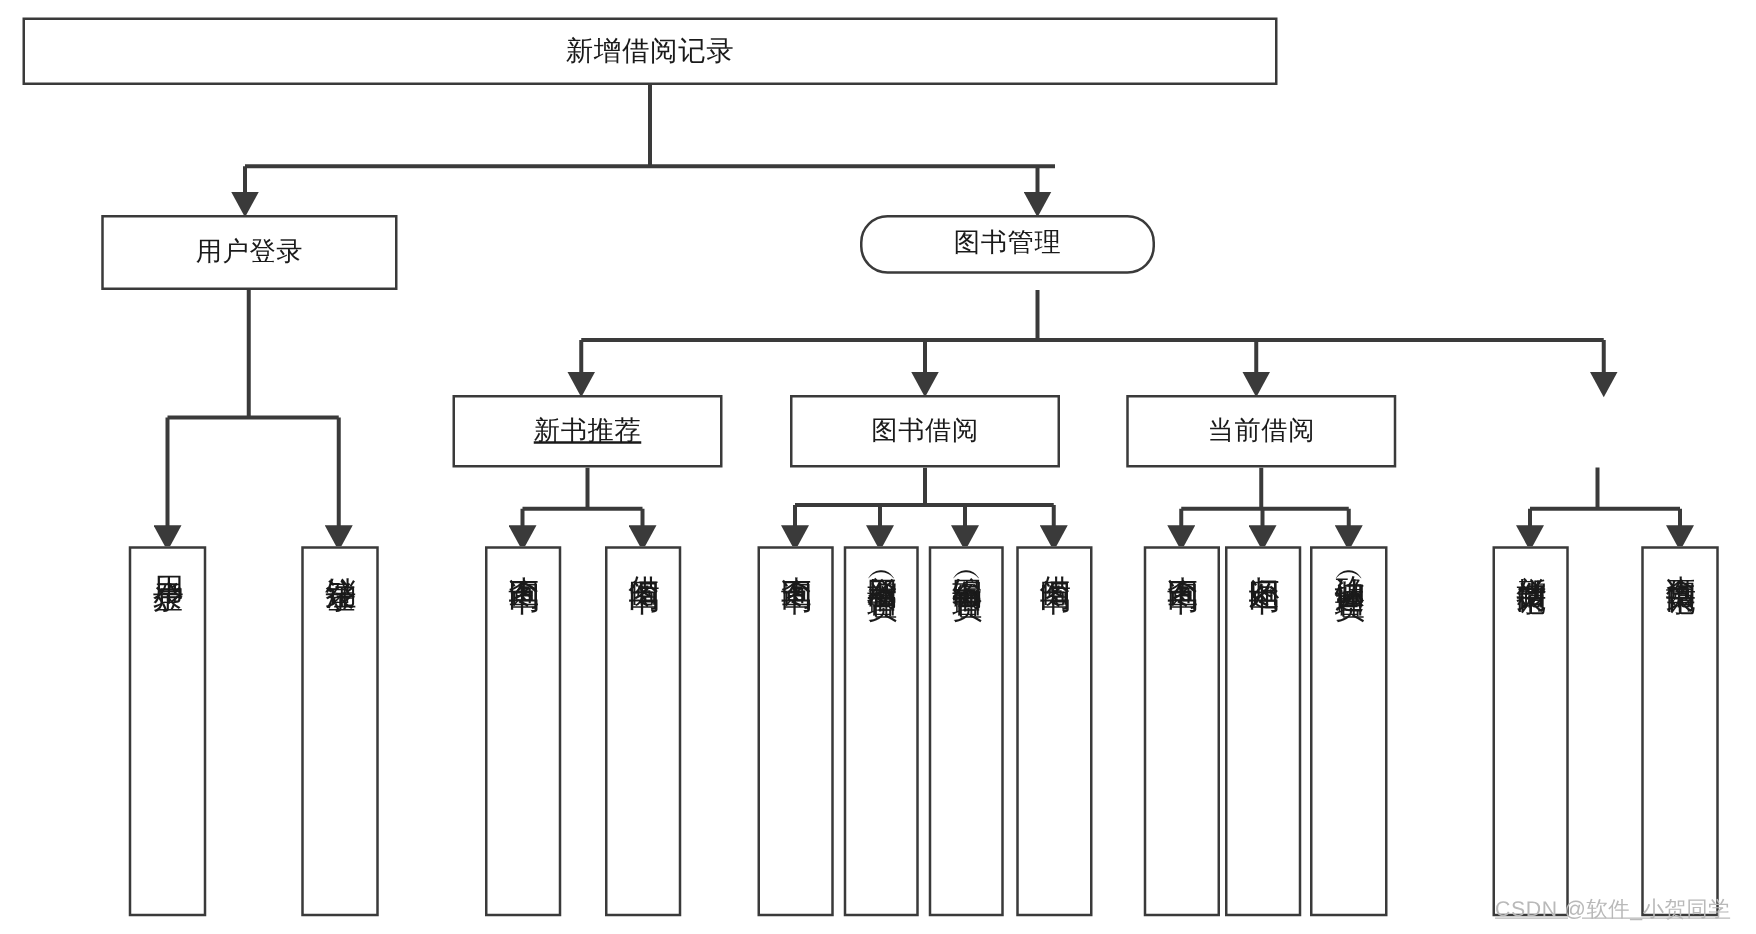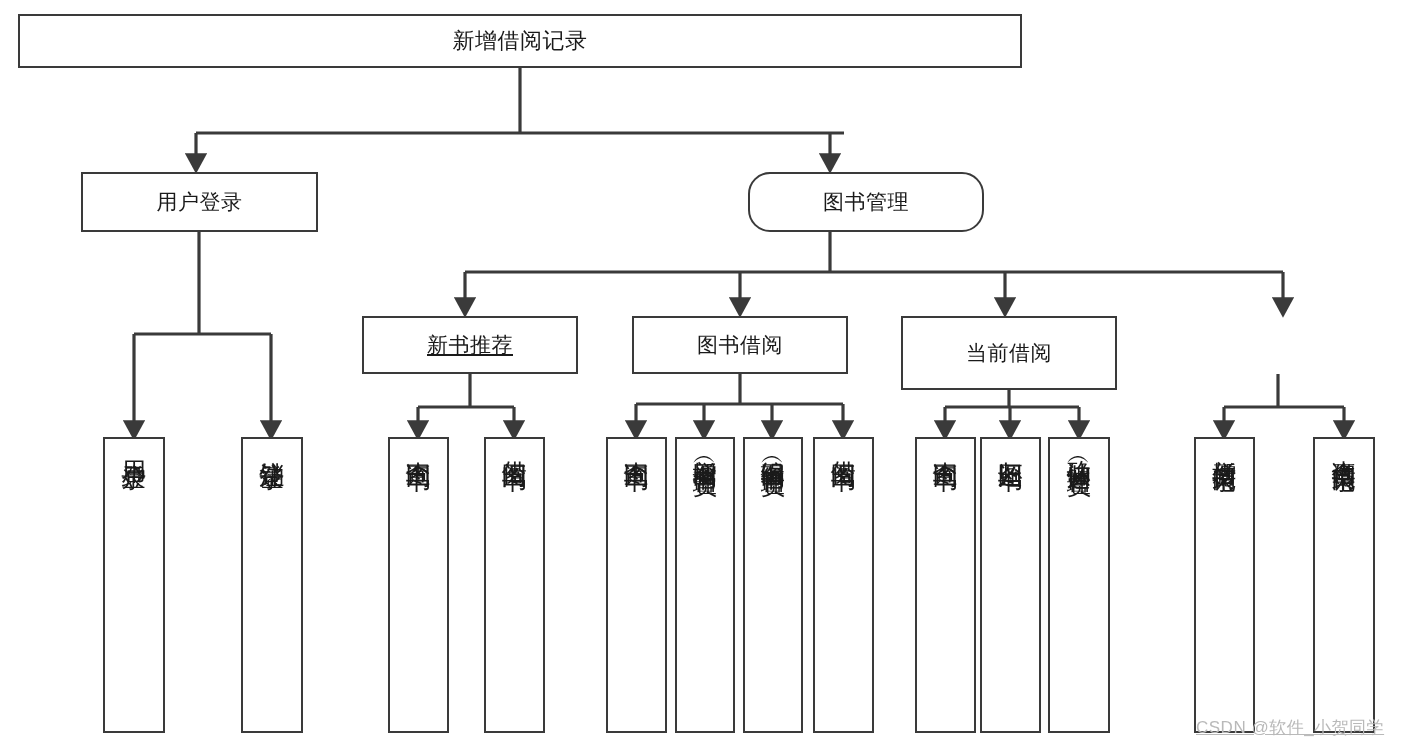--- a/index.html
+++ b/index.html
@@ -132,33 +132,33 @@
   </svg>
 
   <div class="node h root" style="left:18px; top:14px; width:1004px; height:54px;">
     <span class="label">新增借阅记录</span>
   </div>
 
   <div class="node h" style="left:81px; top:172px; width:237px; height:60px;">
     <span class="label">用户登录</span>
   </div>
 
-  <div class="node h" style="left:748px; top:172px; width:236px; height:60px;border-radius:22px;">
+  <div class="node h" style="left:688px; top:172px; width:236px; height:47px;border-radius:22px;">
     <span class="label">图书管理</span>
   </div>
 
   <div class="node h" style="left:362px; top:316px; width:216px; height:58px;text-decoration:underline;">
     <span class="label">新书推荐</span>
   </div>
 
   <div class="node h" style="left:632px; top:316px; width:216px; height:58px;">
     <span class="label">图书借阅</span>
   </div>
 
-  <div class="node h" style="left:901px; top:316px; width:216px; height:74px;">
+  <div class="node h" style="left:901px; top:316px; width:216px; height:58px;">
     <span class="label">当前借阅</span>
   </div>
 
 
   <div class="node v" style="left:103px; top:437px; width:62px; height:296px;">
     <span class="label">用户登录</span>
   </div>
 
   <div class="node v" style="left:241px; top:437px; width:62px; height:296px;">
     <span class="label">注销登录</span>

